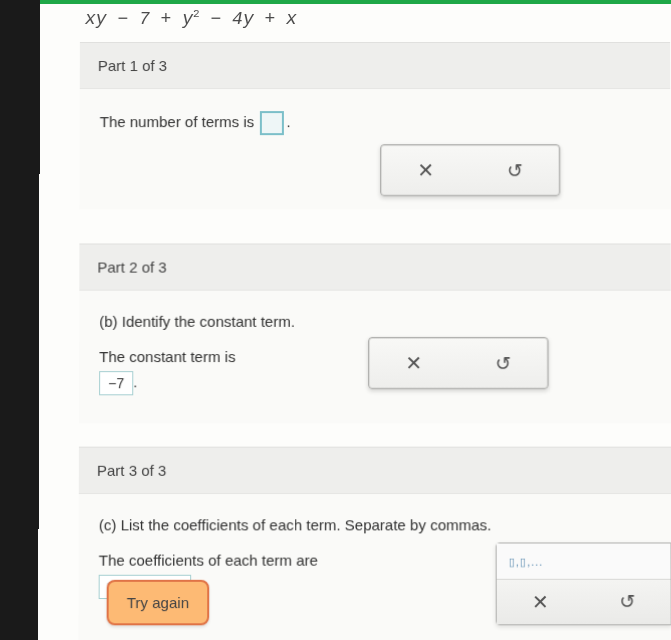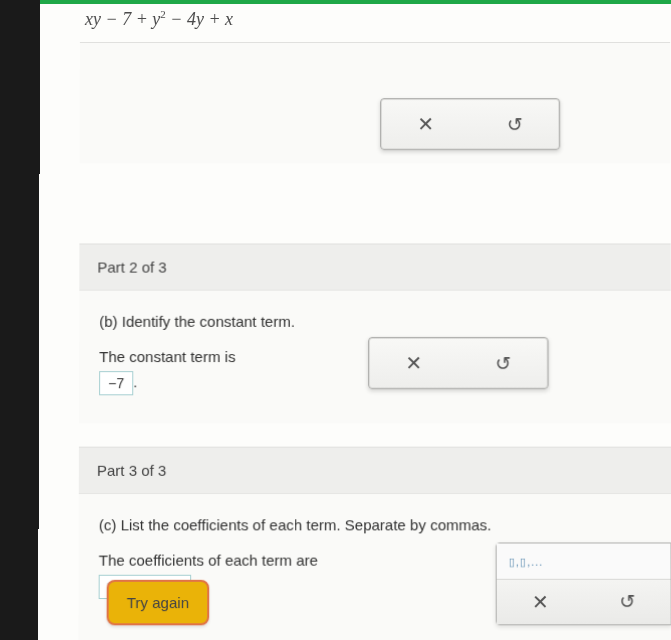--- a/index.html
+++ b/index.html
@@ -26,21 +26,21 @@
       top: -10px;
       left: 0;
       width: 100%;
       height: 14px;
       background: #1fa847;
     }
     .expression {
       position: absolute;
       top: 8px;
       left: 45px;
-      font-family: Liberation Serif, serif;
+      font-family: Liberation Mono, monospace;
       font-style: italic;
       font-size: 18px;
       color: #4a4a4a;
     }
     .expression sup { font-size: 11px; vertical-align: super; font-style: normal;}
     .part {
       position: absolute;
       left: 40px;
       width: 590px;
       background: #fafaf8;
@@ -129,21 +129,21 @@
       justify-content: space-around;
       padding: 10px 0;
       background: linear-gradient(#f4f4f2, #eaeae8);
     }
     .try-again {
       position: absolute;
       left: 28px;
       top: 85px;
       border: 2px solid #e07346;
       border-radius: 8px;
-      background: #eab308;
+      background: #fdba74;
       padding: 12px 18px;
       font-size: 15px;
       color: #444;
       box-shadow: 0 2px 3px rgba(0,0,0,0.1);
       z-index: 5;
     }
     #p1 { top: 42px; }
     #p2 { top: 243px; }
     #p3 { top: 445px; }
     .part3-body { padding-bottom: 60px; }
@@ -158,21 +158,25 @@
 <body>
 
 <div class="page">
   <div class="green-bar"></div>
 
   <div class="expression">
     <span style="font-style:italic">xy</span> − 7 + <span style="font-style:italic">y</span><sup>2</sup> − 4<span style="font-style:italic">y</span> + <span style="font-style:italic">x</span>
   </div>
 
   <div class="part" id="p1">
+    <div class="part-header">Part 1 of 3</div>
     <div class="part-body">
+      <div class="answer-line">
+        <span>The number of terms is </span><span class="inline-box"></span><span>.</span>
+      </div>
       <div class="feedback-box fb1">
         <span class="icon-x">✕</span>
         <span class="icon-reset">↺</span>
       </div>
     </div>
   </div>
 
   <div class="part" id="p2">
     <div class="part-header">Part 2 of 3</div>
     <div class="part-body">

